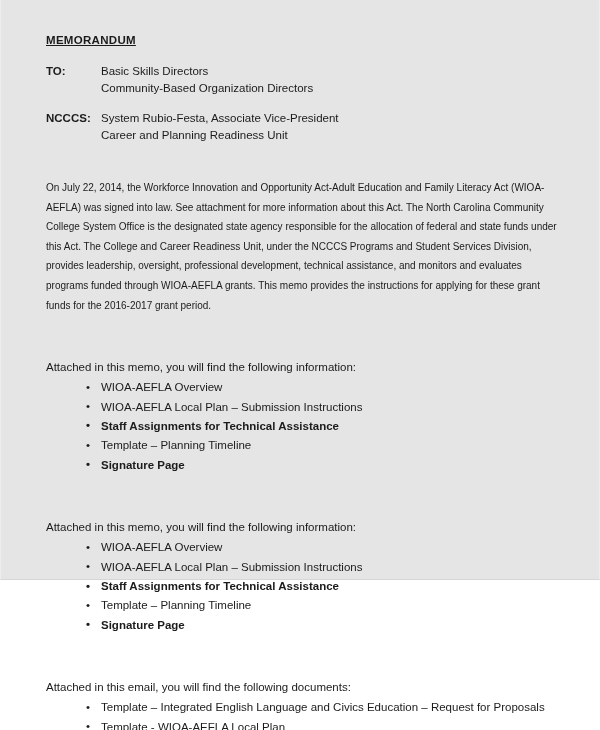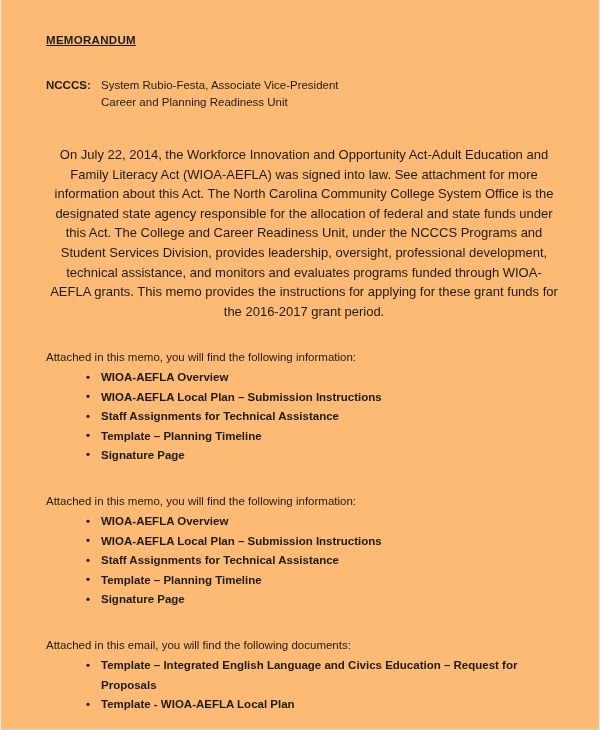--- a/index.html
+++ b/index.html
@@ -12,22 +12,22 @@
     height: 730px;
     background: #ffffff;
     font-family: "Liberation Sans", sans-serif;
     color: #1b1b1b;
     overflow: hidden;
   }
   #page {
     position: relative;
     box-sizing: border-box;
     width: 600px;
-    height: 730px;
-    background: #fdba74;
+    height: 580px;
+    background: #e5e5e5;
     border-bottom: 1px solid #d6d6d6;
     border-left: 1px solid #ededed;
     border-right: 1px solid #ededed;
     padding: 30px 42px 0 45px;
   }
   .doc-title {
     font-size: 11.5px;
     font-weight: bold;
     letter-spacing: 0.3px;
     text-decoration: underline;
@@ -52,45 +52,44 @@
   .field-value {
     font-weight: normal;
   }
   .field-spacer > td {
     height: 14px;
     padding: 0;
     font-size: 0;
     line-height: 0;
   }
   .body-para {
-    font-size: 13px;
+    font-size: 10px;
     line-height: 19.6px;
     margin: 21px 12px 0 0;
     width: 516px;
-    text-align: center;
+    text-align: left;
   }
   .section {
-    margin-top: 28px;
+    margin-top: 44px;
   }
   .section-lead {
     font-size: 11.5px;
     line-height: 17px;
     margin: 0;
   }
   ul.bullets {
     list-style: none;
     margin: 2px 0 0 0;
     padding: 0;
   }
   ul.bullets > li {
     font-size: 11.5px;
     line-height: 19.4px;
     position: relative;
     padding-left: 55px;
-    font-weight: bold;
   }
   ul.bullets > li::before {
     content: "\2022";
     position: absolute;
     left: 40px;
     top: -0.5px;
     font-size: 11.5px;
     line-height: 19.4px;
   }
   ul.bullets > li.strong,
@@ -100,20 +99,27 @@
 </style>
 </head>
 <body>
 
 <div id="page">
 
   <div class="doc-title">MEMORANDUM</div>
 
   <table class="field-table">
     <tbody>
+      <tr class="field-row">
+        <td class="field-label">TO:</td>
+        <td class="field-value">
+          <div>Basic Skills Directors</div>
+          <div>Community-Based Organization Directors</div>
+        </td>
+      </tr>
       <tr class="field-spacer">
         <td></td>
         <td></td>
       </tr>
       <tr class="field-row">
         <td class="field-label">NCCCS:</td>
         <td class="field-value">
           <div>System Rubio-Festa, Associate Vice-President</div>
           <div>Career and Planning Readiness Unit</div>
         </td>

